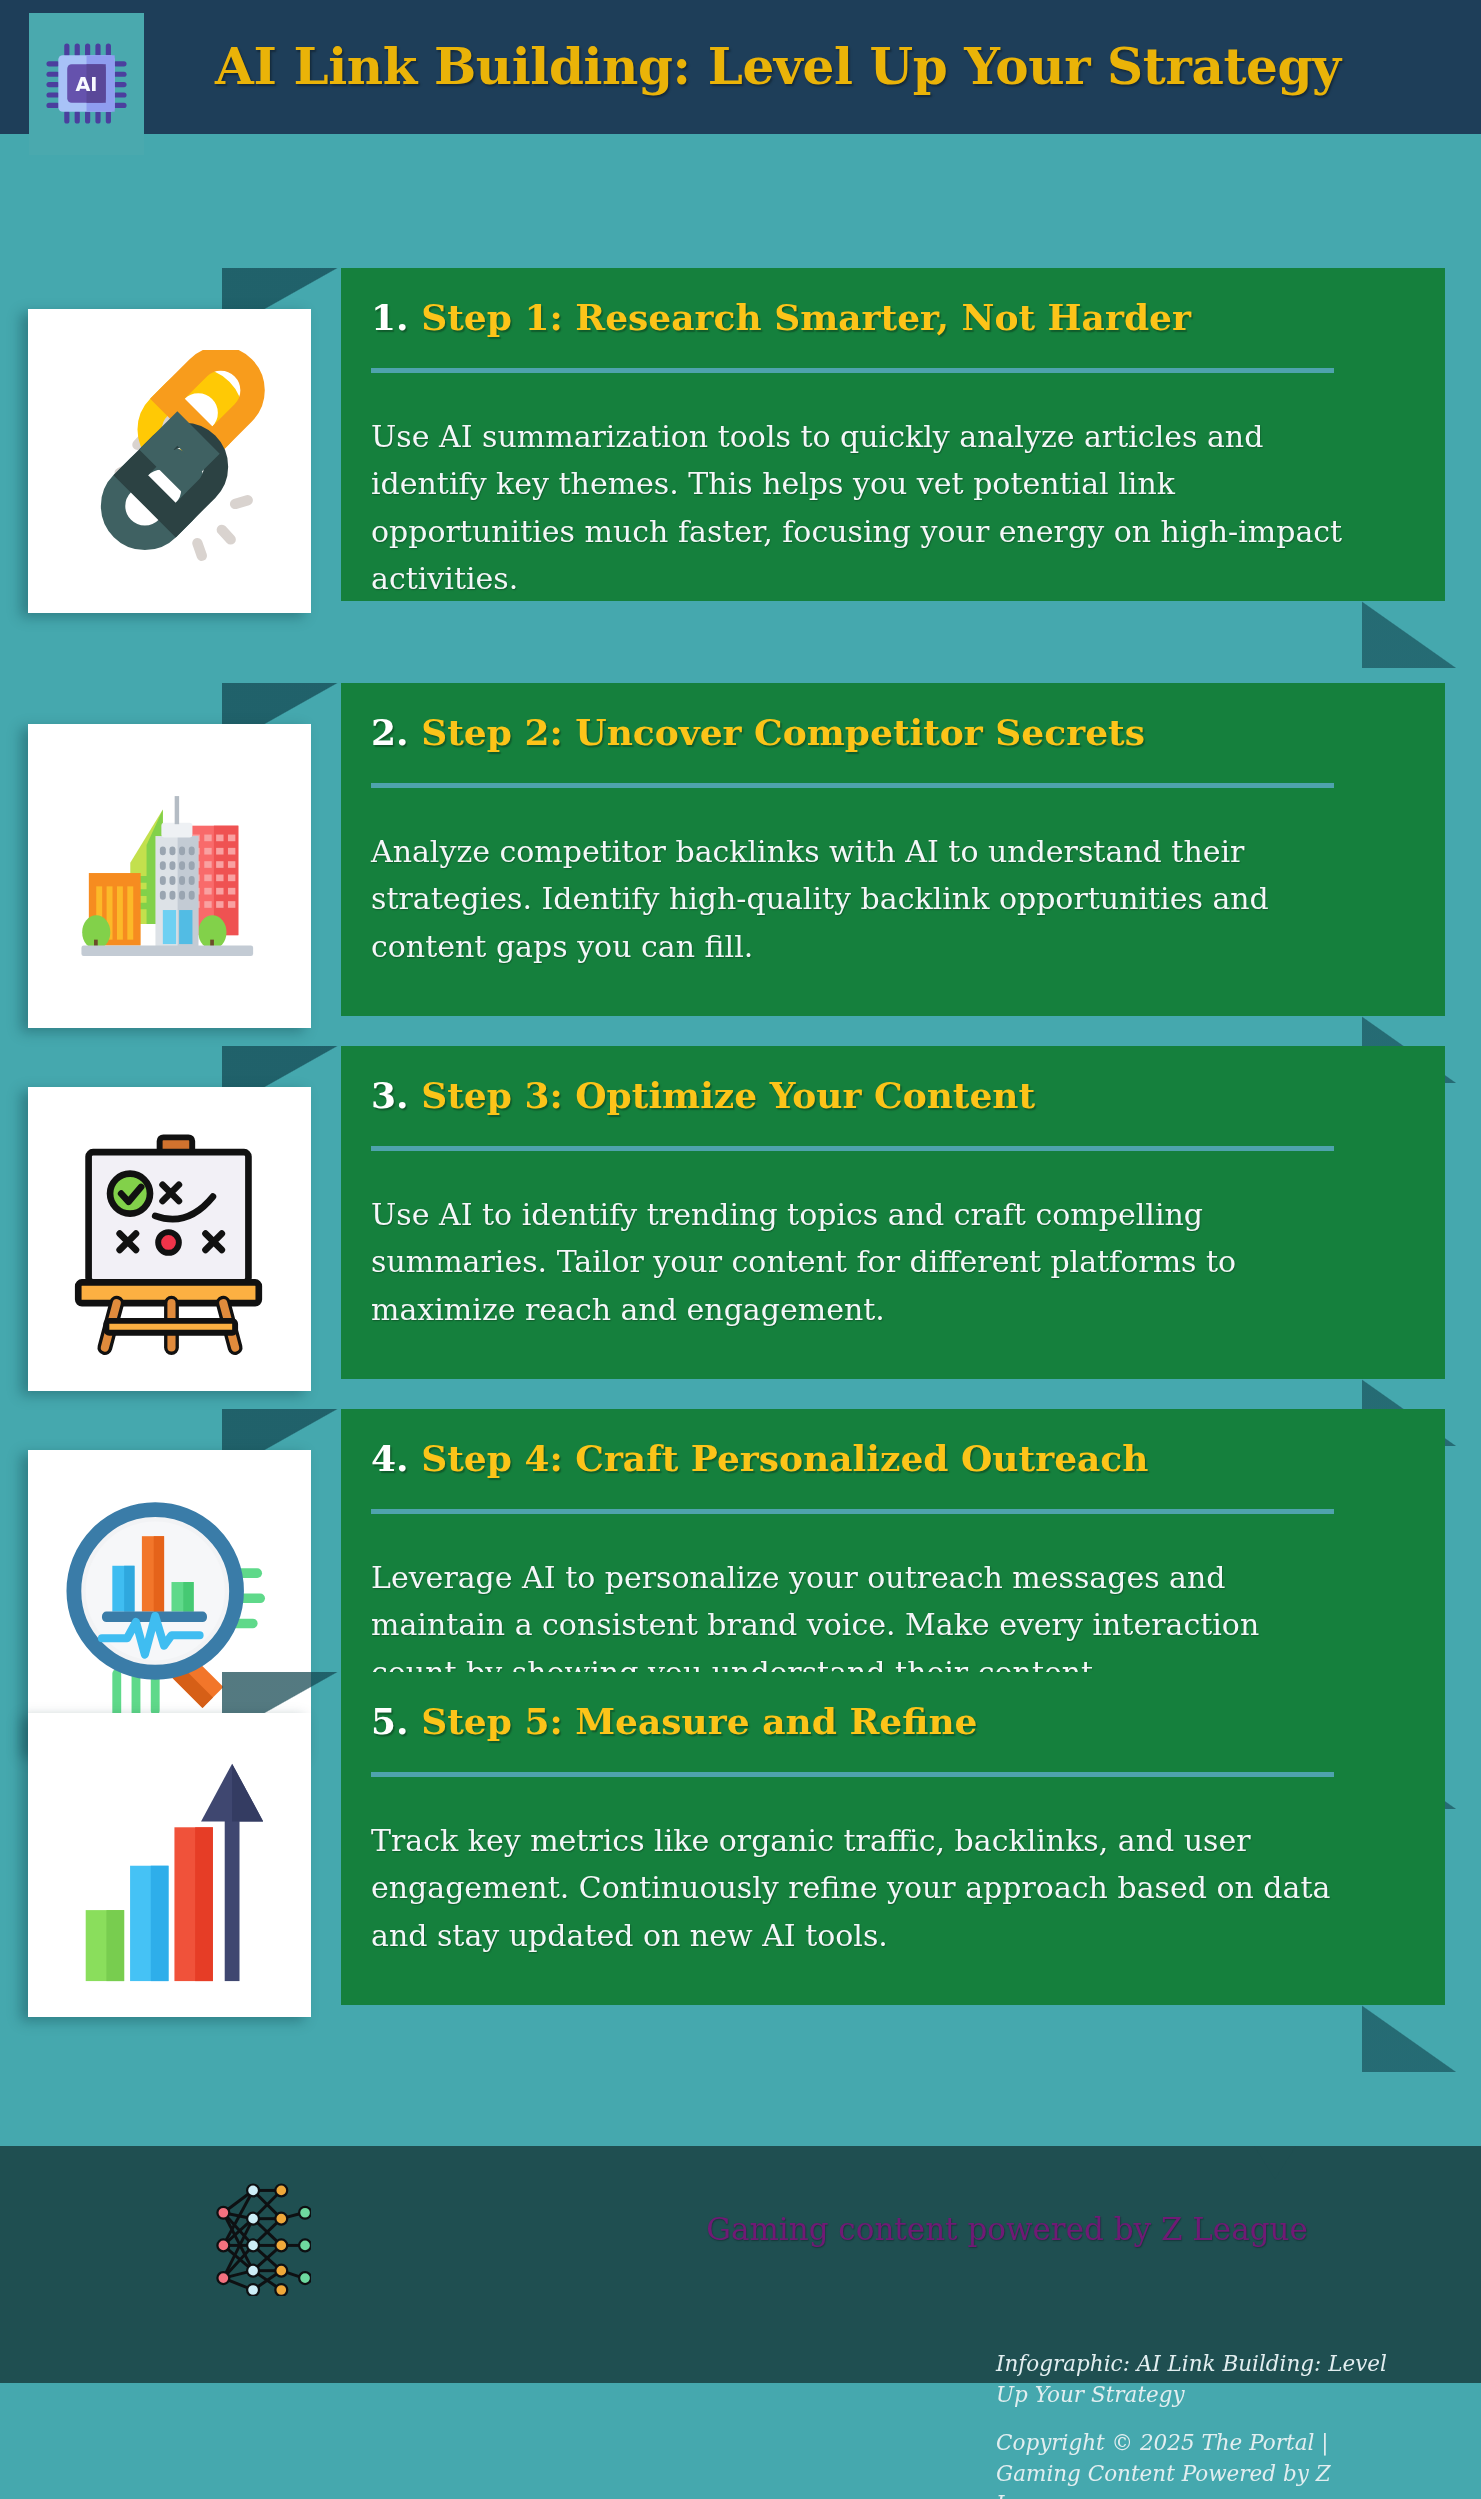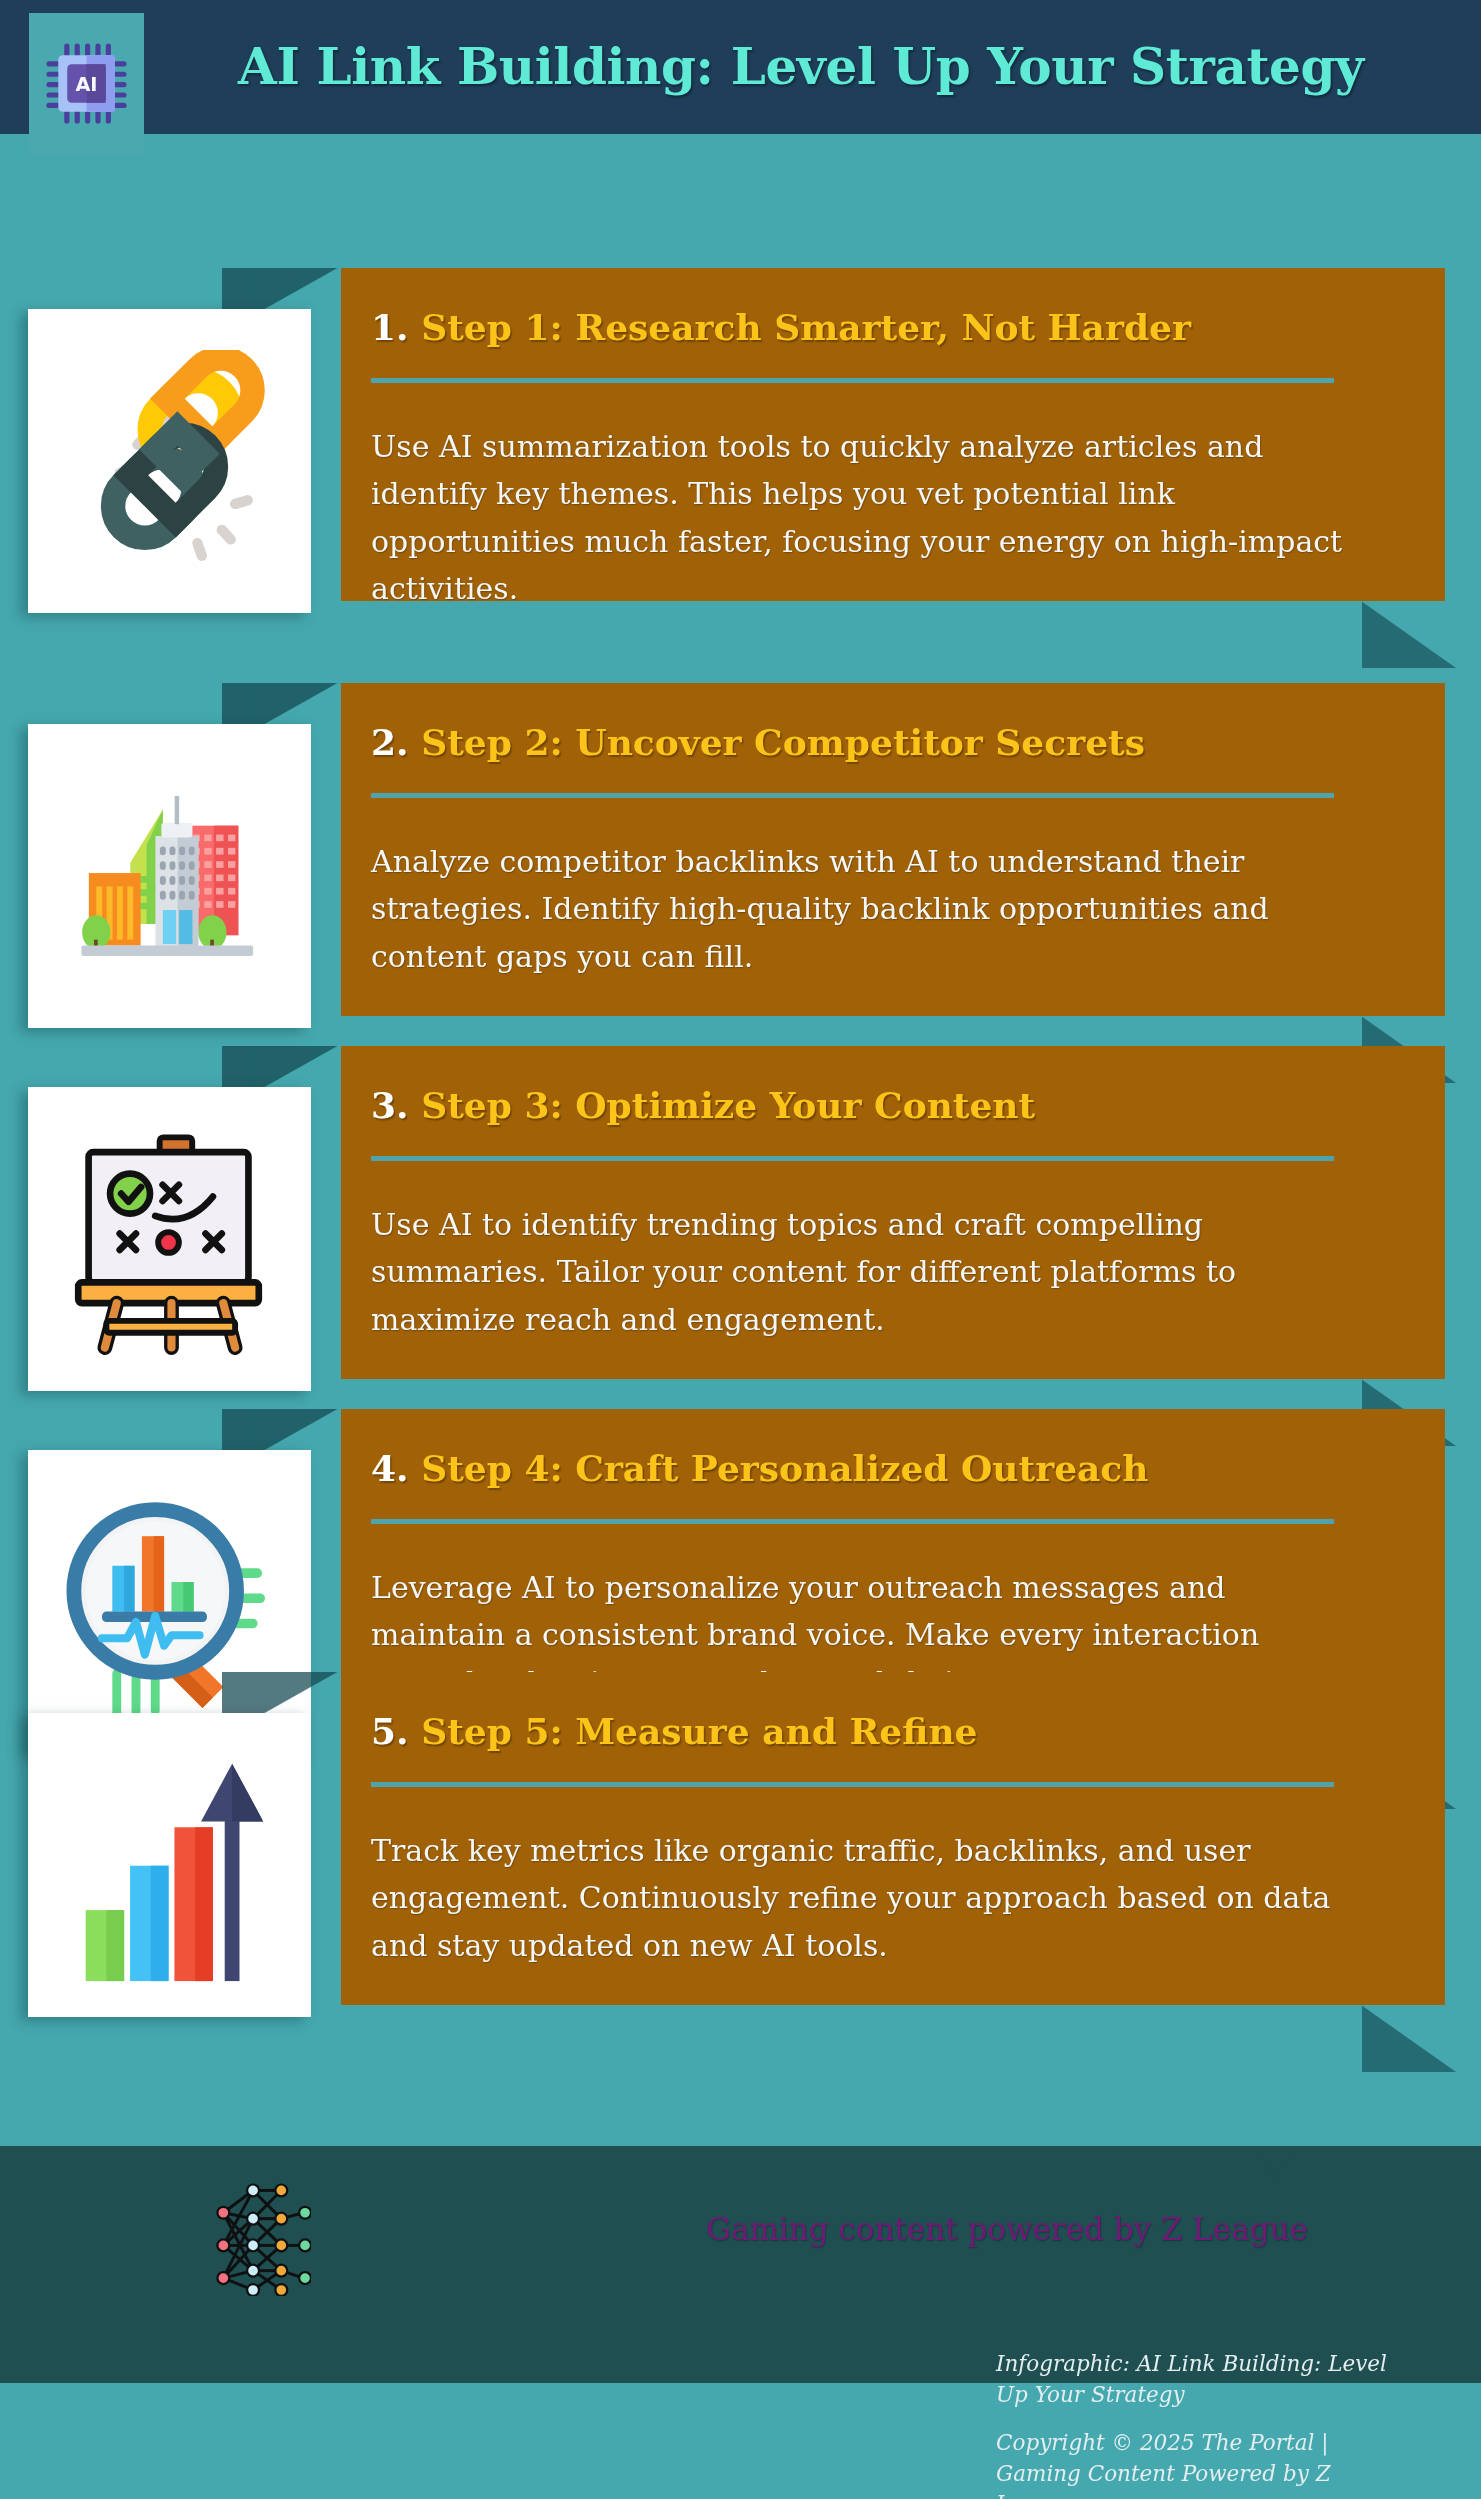--- a/index.html
+++ b/index.html
@@ -16,34 +16,33 @@
     background:#1e3e59;display:flex;align-items:center;
   }
   .chip-badge{
     position:absolute;left:29px;top:12.6px;width:115px;height:142px;
     background:#4aa9ae;display:flex;align-items:center;justify-content:center;
   }
   .chip-badge svg{display:block;}
   .header-title{
     position:absolute;left:215px;top:37px;
     font-family:"DejaVu Serif",serif;
-    font-weight:bold;font-size:50px;color:#5eead4;
+    font-weight:bold;font-size:50px;color:#eab308;
     letter-spacing:-0.4px;white-space:nowrap;
     text-shadow:1.5px 1.5px 2.2px rgba(0,0,0,.35);
-    margin-left:23px;
   }
 
   
   .card{
     position:absolute;left:0;width:1482px;height:363px;
   }
   .panel{
     position:absolute;left:341px;top:24px;width:1104px;height:333px;
-    background:#a16207;
-    padding:40px 43px 0 30px;
+    background:#15803d;
+    padding:30px 43px 0 30px;
   }
   
   .notch{
     position:absolute;left:222px;top:24px;width:119px;height:67px;
     background:linear-gradient(to bottom right, rgba(18,70,80,.72) 0%, rgba(18,70,80,.72) 48%, rgba(255,255,255,0) 49%);
   }
   
   .shade{
     position:absolute;left:1362px;top:357px;width:95px;height:67px;
     background:linear-gradient(to bottom left, rgba(18,70,80,.0) 0%, rgba(18,70,80,.0) 50%, rgba(18,70,80,.62) 51%);

